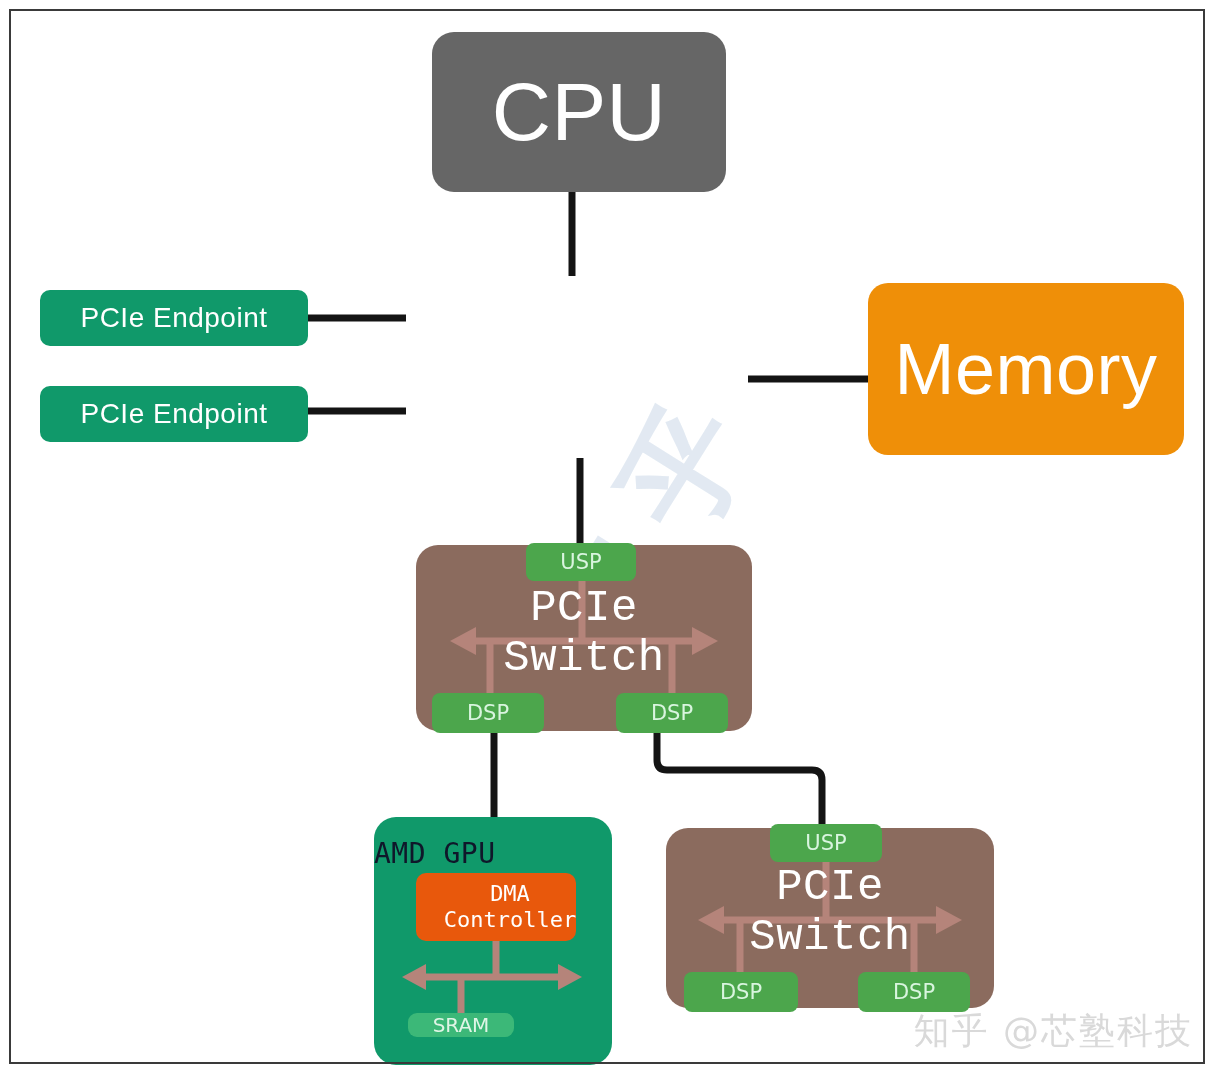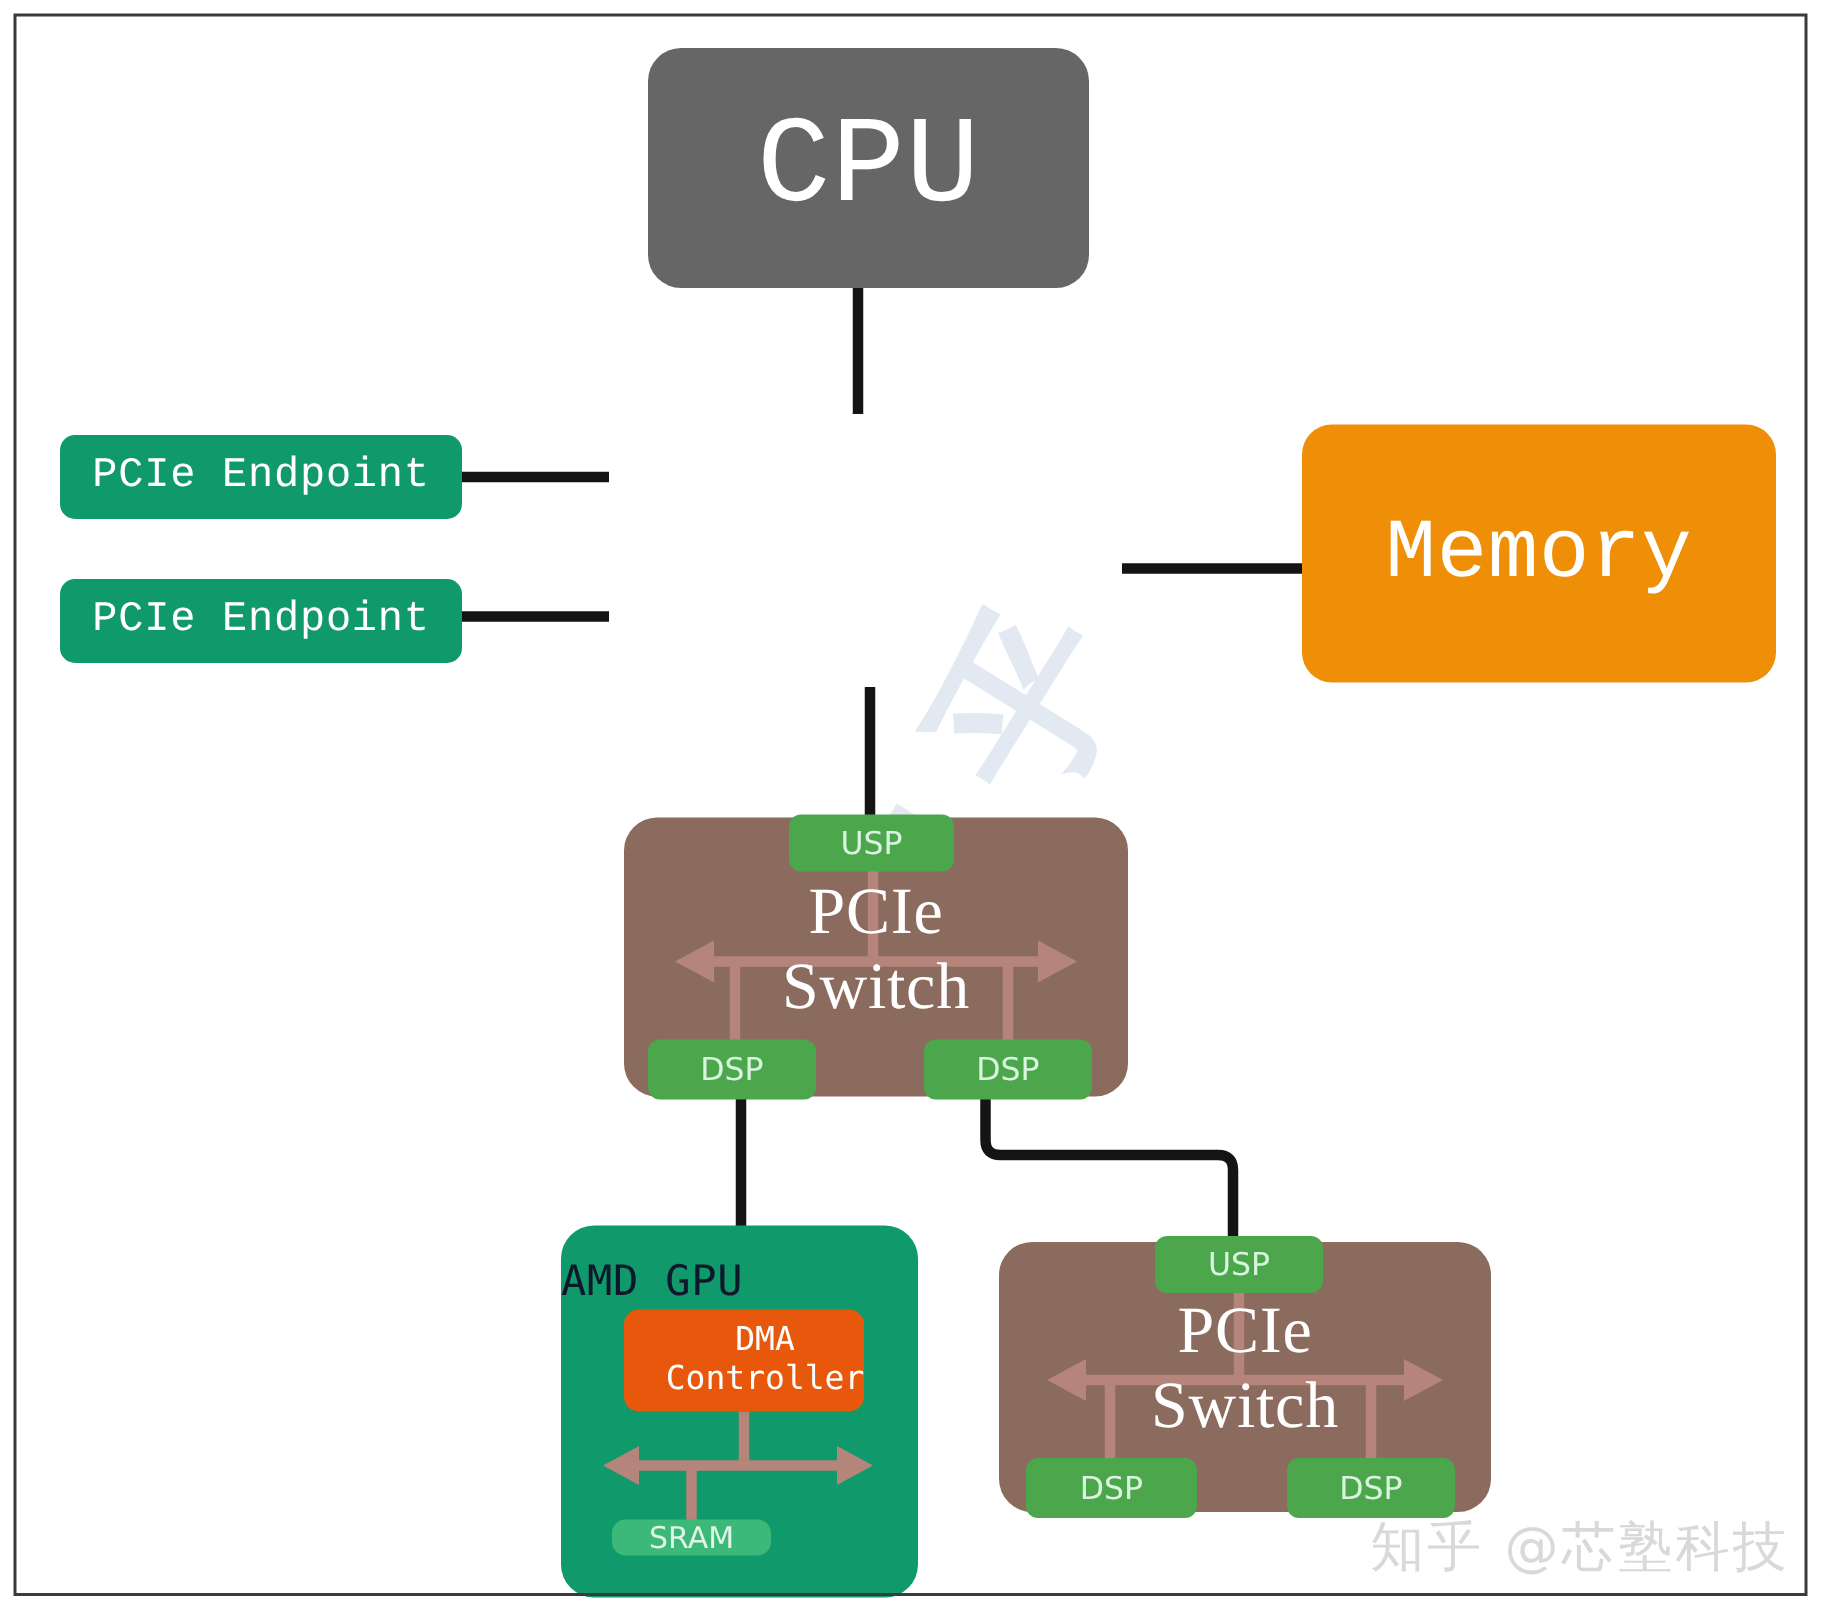--- a/index.html
+++ b/index.html
@@ -30,21 +30,21 @@
     pointer-events: none;
   }
   .node {
     position: absolute;
     box-sizing: border-box;
     display: flex;
     align-items: center;
     justify-content: center;
     text-align: center;
     color: #ffffff;
-    font-family: Liberation Mono, monospace;
+    font-family: Liberation Sans, sans-serif;
     line-height: 1.12;
     white-space: pre-line;
     letter-spacing: 0.5px;
   }
   
   #cpu-node {
     left: 432px; top: 32px; width: 294px; height: 160px;
     background: #666666;
     border-radius: 22px;
     font-size: 82px;
@@ -52,21 +52,21 @@
   #root-complex-node {
     left: 400px; top: 272px; width: 352px; height: 190px;
     background: #1f77b4;
     border-radius: 20px;
     font-size: 56px;
   }
   #memory-node {
     left: 868px; top: 283px; width: 316px; height: 172px;
     background: #ef8f08;
     border-radius: 20px;
-    font-size: 56px;
+    font-size: 72px;
   }
   #pcie-endpoint-1-node {
     left: 40px; top: 290px; width: 268px; height: 56px;
     background: #10996a;
     border-radius: 10px;
     font-size: 28px;
   }
   #pcie-endpoint-2-node {
     left: 40px; top: 386px; width: 268px; height: 56px;
     background: #10996a;
@@ -81,21 +81,21 @@
     border-radius: 22px;
   }
   #pcie-switch-1 { left: 416px; top: 545px; width: 336px; height: 186px; }
   #pcie-switch-2 { left: 666px; top: 828px; width: 328px; height: 180px; }
 
   .switch-title {
     position: absolute;
     left: 0; right: 0;
     text-align: center;
     color: #ffffff;
-    font-family: Liberation Serif, serif;
+    font-family: Liberation Mono, monospace;
     font-size: 44px;
     line-height: 1.14;
     white-space: pre-line;
     letter-spacing: 0.5px;
     pointer-events: none;
   }
   #pcie-switch-1 .switch-title { top: 38px; }
   #pcie-switch-2 .switch-title { top: 34px; }
 
   .port {

